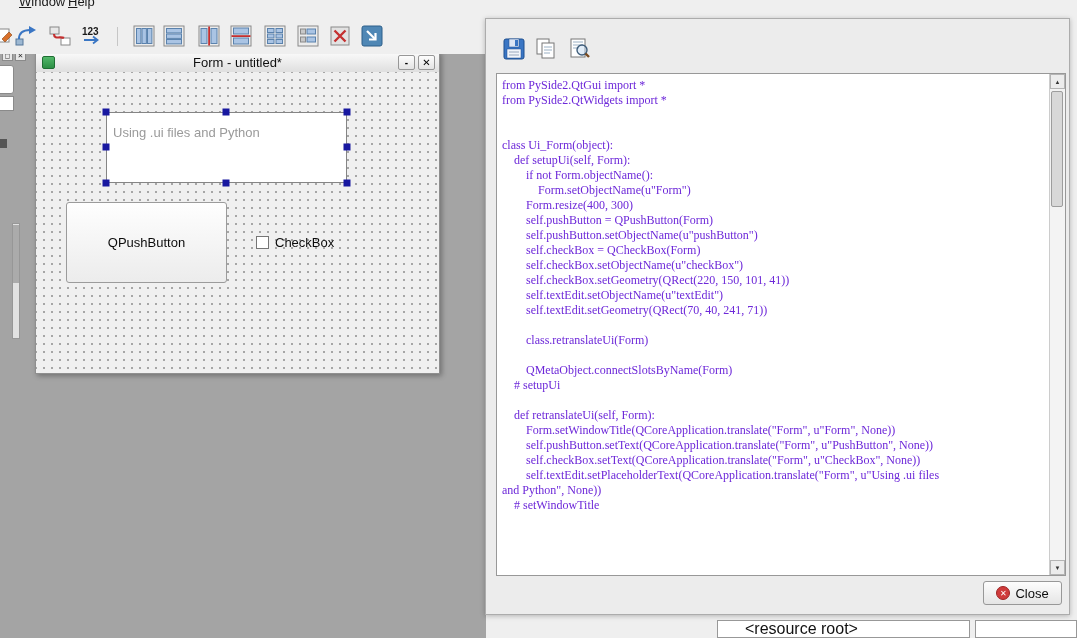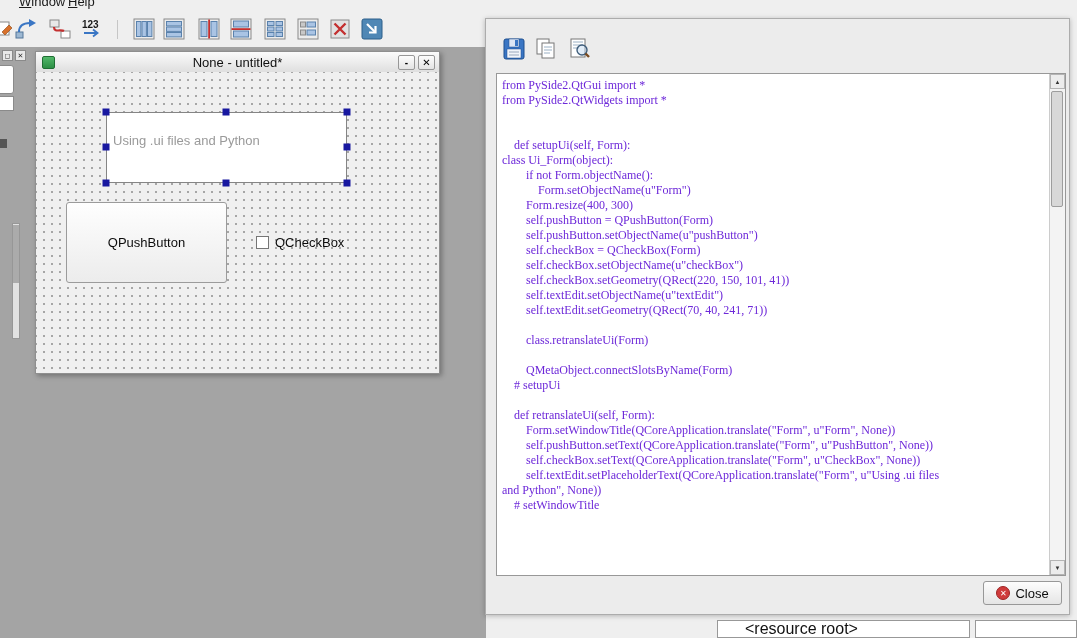--- a/index.html
+++ b/index.html
@@ -6,21 +6,21 @@
   body{width:1077px;height:638px;overflow:hidden;background:#efefef;
        font-family:"Liberation Sans","DejaVu Sans",sans-serif;color:#111;}
   .screen{position:relative;width:1077px;height:638px;}
 
   
   .menubar{position:absolute;top:0;left:0;width:485px;height:9px;overflow:hidden;background:#efefef;z-index:6;margin-left:11px;}
   .menu-label{position:absolute;top:-6px;font-size:13px;color:#1a1a1a;display:inline-block;}
   .menu-label::first-letter{text-decoration:underline;}
 
   
-  .toolbar{position:absolute;top:12px;left:0;width:486px;height:35px;background:#efefef;z-index:5;}
+  .toolbar{position:absolute;top:19px;left:0;width:486px;height:35px;background:#efefef;z-index:5;}
   .ticon{position:absolute;top:5px;width:24px;height:24px;}
   .ticon svg{width:24px;height:24px;display:block;}
   .tsep{position:absolute;top:8px;left:117px;width:1px;height:19px;background:#c6c6c6;}
 
   
   .workspace{position:absolute;left:0;top:44px;width:486px;height:594px;background:#a4a4a4;border-top:1px solid #8e8e8e;box-sizing:border-box;}
 
   
   .dock-btn{position:absolute;width:11px;height:11px;background:#e8e8e8;border:1px solid #8a8a8a;
             font-size:7px;line-height:10px;text-align:center;color:#333;box-sizing:border-box;}
@@ -40,21 +40,21 @@
   .tb-btn{width:17px;height:15px;border:1px solid #979797;border-radius:2px;background:linear-gradient(#fdfdfd,#e3e3e3);
           font-size:10px;font-weight:bold;color:#000;display:flex;align-items:center;justify-content:center;
           margin-left:3px;z-index:2;box-sizing:border-box;cursor:default;}
   .tb-spacer{flex:1;}
   .tb-btn.last{margin-right:4px;}
 
   .canvas{position:absolute;left:0;right:0;top:20px;bottom:0;background-color:#f0f0f0;
           background-image:radial-gradient(#a6a6a6 0.9px,transparent 1px);background-size:8px 8px;background-position:4px 4px;}
 
   .w-textedit{position:absolute;left:70px;top:40px;width:241px;height:71px;background:#fff;
-              border:1px solid #858585;box-sizing:border-box;padding:20px 6px;font-size:13px;color:#9a9a9a;}
+              border:1px solid #858585;box-sizing:border-box;padding:12px 6px;font-size:13px;color:#9a9a9a;}
   .handle{position:absolute;width:7px;height:7px;background:#1818a0;transform:translate(-50%,-50%);z-index:2;}
 
   .w-pushbutton{position:absolute;left:30px;top:130px;width:161px;height:81px;background:linear-gradient(#fefefe,#ececec);
                 border:1px solid #9b9b9b;border-radius:3px;box-sizing:border-box;
                 display:flex;align-items:center;justify-content:center;font-size:13px;color:#0c0c0c;}
   .w-checkbox{position:absolute;left:220px;top:150px;width:101px;height:41px;display:flex;align-items:center;font-size:13px;color:#0c0c0c;}
   .cb-box{width:13px;height:13px;background:#fff;border:1px solid #767676;margin-right:6px;box-sizing:border-box;}
 
   
   .code-dialog{position:absolute;left:485px;top:18px;width:585px;height:597px;background:#ececec;
@@ -198,21 +198,21 @@
     <div class="dock-filter"></div>
     <div class="dock-mini-box"></div>
     <div class="dock-item-ic"></div>
     <div class="dock-scroll">
       <div class="dock-scroll-thumb"></div>
     </div>
 
     <div class="form-window">
       <div class="titlebar">
         <span class="win-icon"></span>
-        <span class="win-title">None - untitled*</span>
+        <span class="win-title">Form - untitled*</span>
         <span class="tb-spacer"></span>
         <span class="tb-btn">-</span>
         <span class="tb-btn last">✕</span>
       </div>
       <div class="canvas">
 
         <div class="w-textedit">
           <span>Using .ui files and Python</span>
         </div>
         <div class="handle" style="left:70px;top:40px"></div>
@@ -221,21 +221,21 @@
         <div class="handle" style="left:70px;top:75px"></div>
         <div class="handle" style="left:311px;top:75px"></div>
         <div class="handle" style="left:70px;top:111px"></div>
         <div class="handle" style="left:190px;top:111px"></div>
         <div class="handle" style="left:311px;top:111px"></div>
 
         <div class="w-pushbutton">QPushButton</div>
 
         <div class="w-checkbox">
           <span class="cb-box"></span>
-          <span>QCheckBox</span>
+          <span>CheckBox</span>
         </div>
 
       </div>
     </div>
   </div>
 
   <div class="code-dialog">
 
     <div class="dlg-icon" style="left:16px">
       <svg viewBox="0 0 24 24">
@@ -261,22 +261,22 @@
           <path d="M17.5 16.5 L21 20" stroke="#7a4a20" stroke-width="2.4"></path>
         </svg>
     </div>
 
     <div class="code-area">
       <div class="code-lines">
           <div class="code-line">from PySide2.QtGui import *</div>
           <div class="code-line">from PySide2.QtWidgets import *</div>
           <div class="code-line"></div>
           <div class="code-line"></div>
+          <div class="code-line">class Ui_Form(object):</div>
           <div class="code-line">    def setupUi(self, Form):</div>
-          <div class="code-line">class Ui_Form(object):</div>
           <div class="code-line">        if not Form.objectName():</div>
           <div class="code-line">            Form.setObjectName(u"Form")</div>
           <div class="code-line">        Form.resize(400, 300)</div>
           <div class="code-line">        self.pushButton = QPushButton(Form)</div>
           <div class="code-line">        self.pushButton.setObjectName(u"pushButton")</div>
           <div class="code-line">        self.checkBox = QCheckBox(Form)</div>
           <div class="code-line">        self.checkBox.setObjectName(u"checkBox")</div>
           <div class="code-line">        self.checkBox.setGeometry(QRect(220, 150, 101, 41))</div>
           <div class="code-line">        self.textEdit.setObjectName(u"textEdit")</div>
           <div class="code-line">        self.textEdit.setGeometry(QRect(70, 40, 241, 71))</div>

